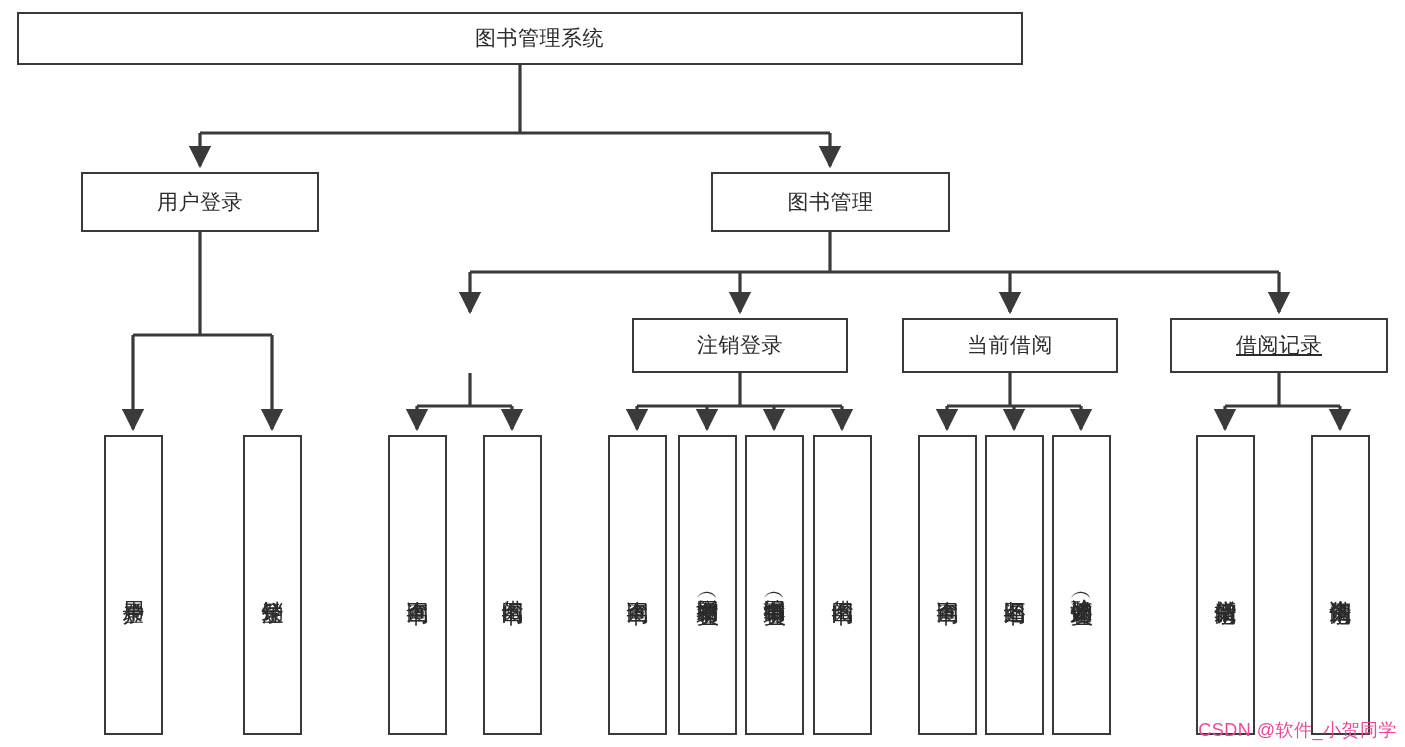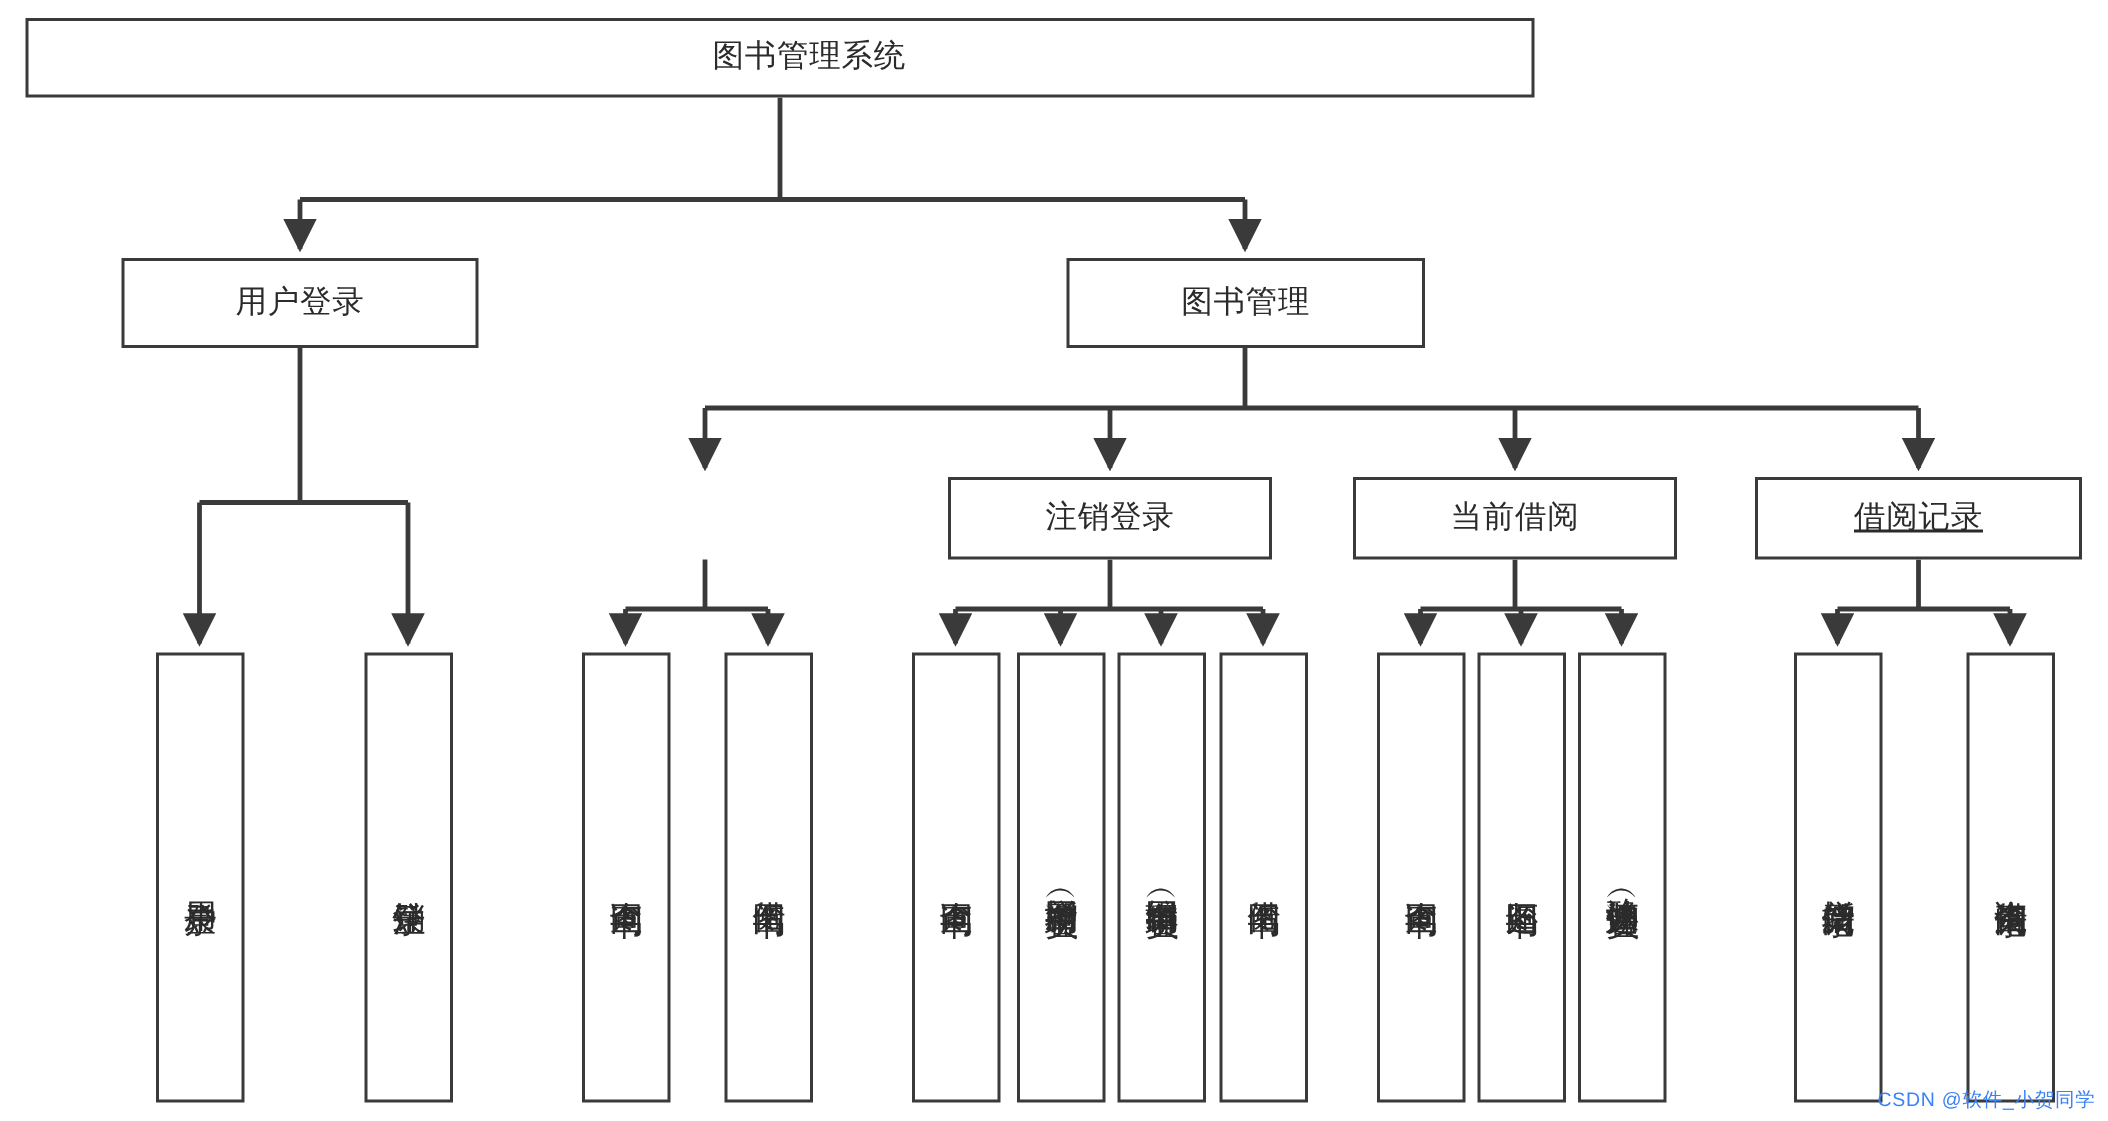--- a/index.html
+++ b/index.html
@@ -57,22 +57,22 @@
     text-orientation: upright;
     font-size: 22px;
     line-height: 1.1;
     letter-spacing: 1px;
     max-height: 100%;
   }
   #watermark {
     position: absolute;
     right: 8px;
     bottom: 5px;
-    font-size: 13px;
-    color: #3b82f6;
+    font-size: 18px;
+    color: #ec4899;
     white-space: nowrap;
     letter-spacing: 0.5px;
     pointer-events: none;
   }
 </style>
 </head>
 <body>
 
 <div id="canvas">
 

